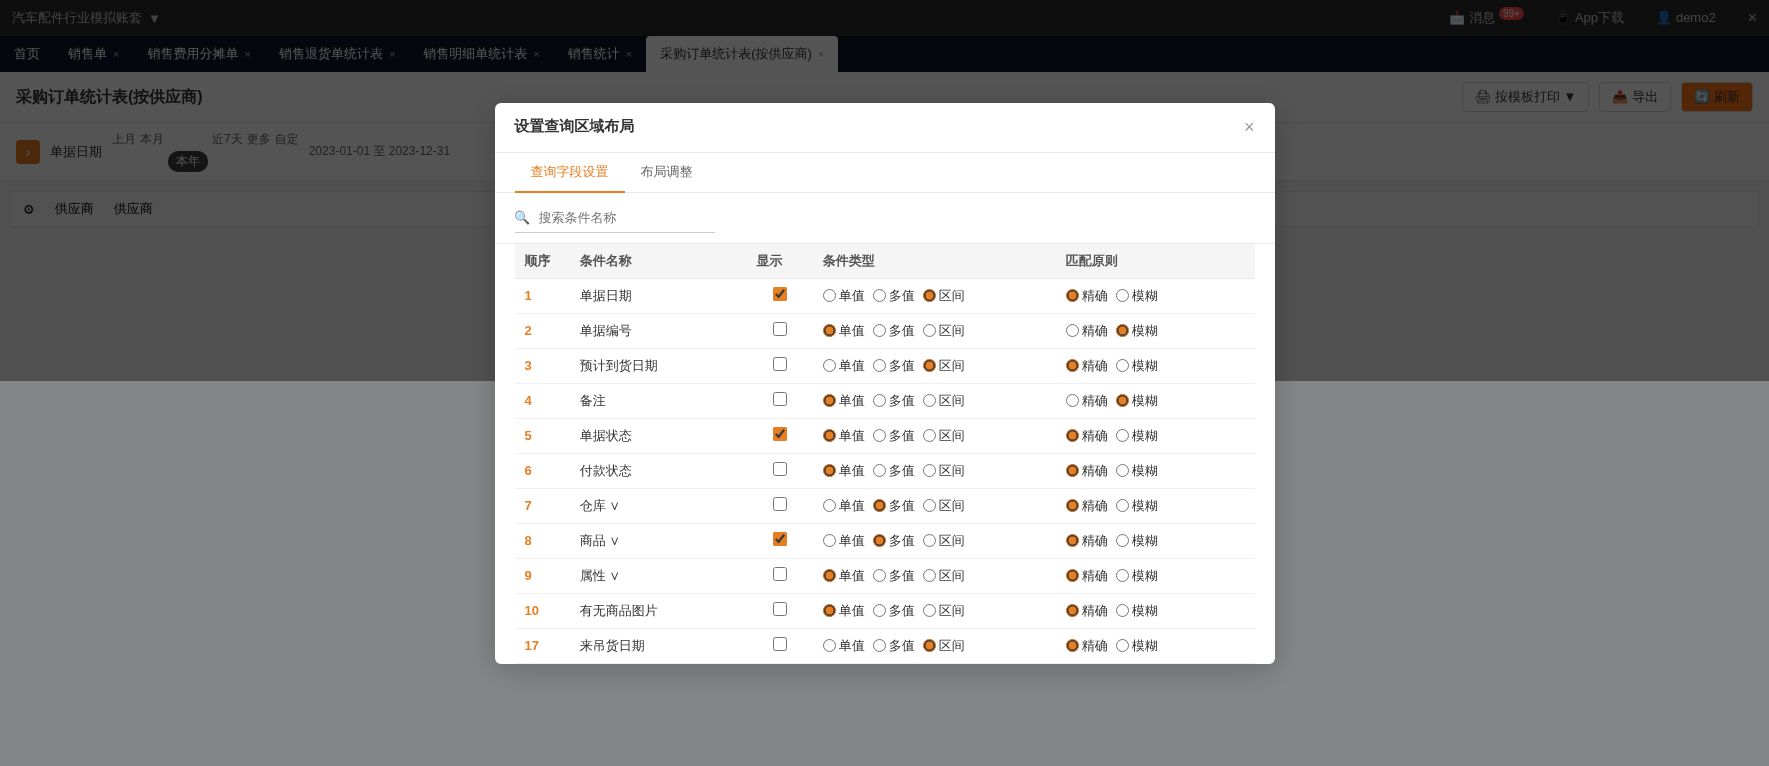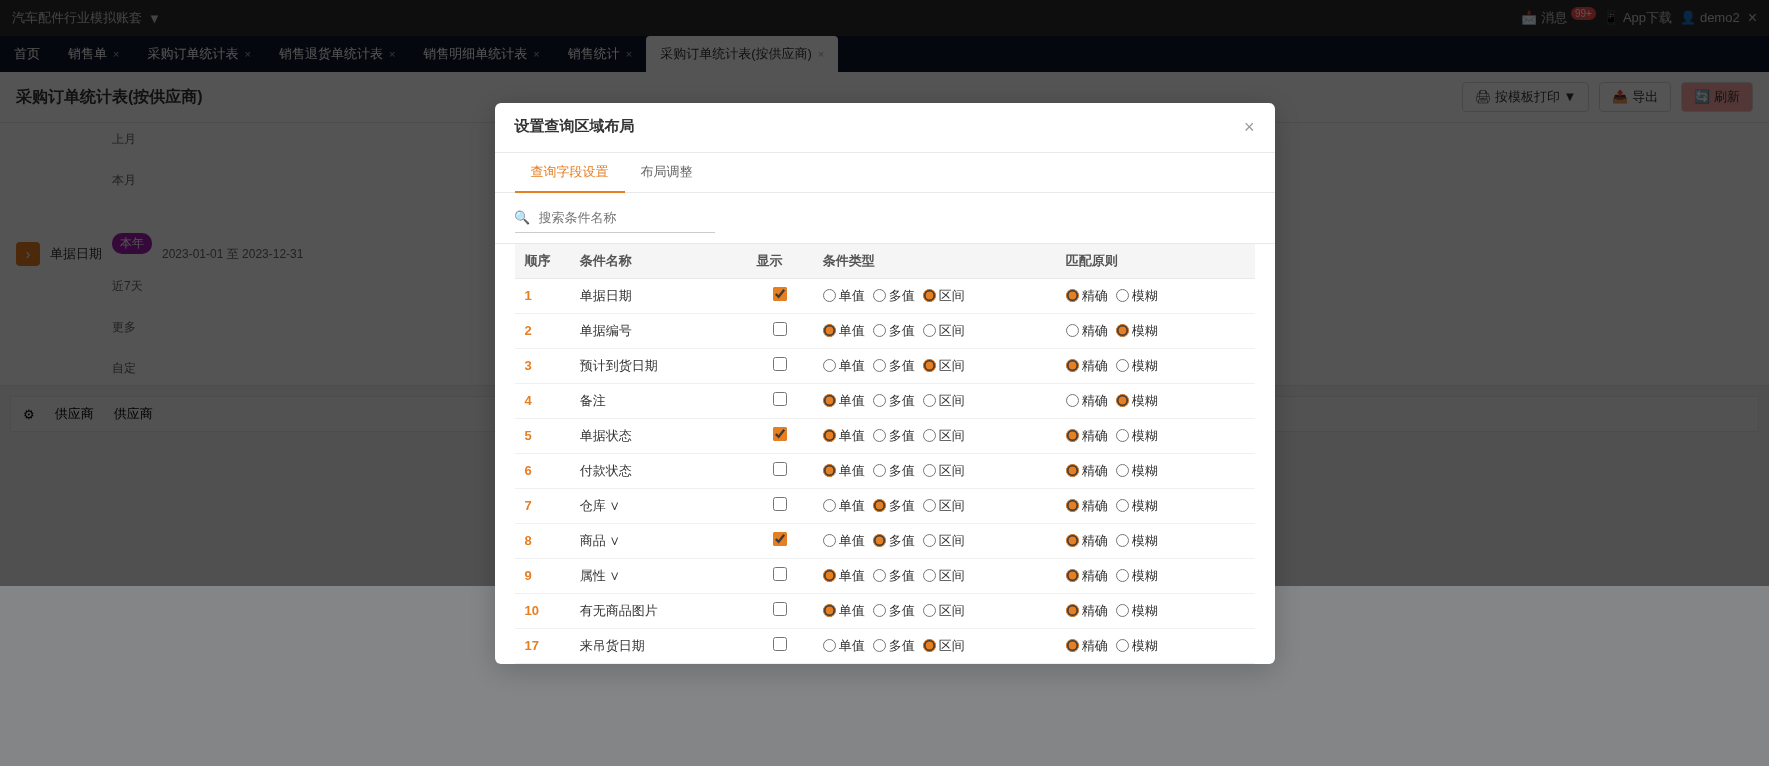--- a/index.html
+++ b/index.html
@@ -9,21 +9,21 @@
     .top-bar {
       height: 36px;
       background: #2d2d2d;
       display: flex;
       align-items: center;
       justify-content: space-between;
       padding: 0 12px;
       color: #ccc;
     }
     .top-bar-left { font-size: 13px; display: flex; align-items: center; gap: 6px; }
-    .top-bar-right { display: flex; align-items: center; gap: 8px; font-size: 13px; }
+    .top-bar-right { display: flex; align-items: center; gap: 32px; font-size: 13px; }
     .top-bar-right .badge {
       background: #ff4d4f;
       color: #fff;
       border-radius: 8px;
       font-size: 10px;
       padding: 1px 4px;
       vertical-align: super;
     }
     .close-icon-top { color: #ccc; cursor: pointer; font-size: 16px; }
 
@@ -62,37 +62,37 @@
       padding: 10px 16px;
       display: flex;
       align-items: center;
       justify-content: space-between;
       border-bottom: 1px solid #e8e8e8;
     }
     .page-title { font-size: 16px; font-weight: bold; color: #333; }
     .page-actions { display: flex; align-items: center; gap: 10px; }
     .btn-print { background: #fff; border: 1px solid #d9d9d9; border-radius: 4px; padding: 5px 12px; cursor: pointer; font-size: 13px; color: #333; }
     .btn-export { background: #fff; border: 1px solid #d9d9d9; border-radius: 4px; padding: 5px 12px; cursor: pointer; font-size: 13px; color: #333; }
-    .btn-refresh { background: #fca5a5; border: 1px solid #d9d9d9; border-radius: 4px; padding: 5px 12px; cursor: pointer; font-size: 13px; color: #333; }
+    .btn-refresh { background: #f97316; border: 1px solid #d9d9d9; border-radius: 4px; padding: 5px 12px; cursor: pointer; font-size: 13px; color: #333; }
 
     
     .filter-bar {
       background: #fff;
       padding: 8px 16px;
       display: flex;
       align-items: center;
       gap: 10px;
       border-bottom: 1px solid #e8e8e8;
       flex-wrap: wrap;
     }
     .filter-toggle { background: #e67e22; border: none; color: #fff; border-radius: 4px; width: 24px; height: 24px; cursor: pointer; font-size: 14px; }
     .filter-date-label { font-size: 13px; color: #333; }
-    .date-shortcuts { display: flex; gap: 24px; flex-direction: column; }
+    .date-shortcuts { display: flex; gap: 4px; }
     .date-shortcut { font-size: 12px; color: #666; cursor: pointer; }
-    .date-shortcut.active { background: #a21caf; color: #fff; border-radius: 10px; padding: 2px 8px; margin-top: 20px; }
+    .date-shortcut.active { background: #404040; color: #fff; border-radius: 10px; padding: 2px 8px; margin-top: 20px; }
     .date-range { font-size: 12px; color: #666; }
 
     
     .content-area {
       background: #f5f5f5;
       padding: 10px;
       min-height: 200px;
     }
     .table-header-row {
       background: #fafafa;
@@ -286,21 +286,21 @@
 
   <div class="tab-bar">
     <div class="tab-item">
       <span>首页</span>
     </div>
     <div class="tab-item">
       <span>销售单</span>
       <span class="tab-close">×</span>
     </div>
     <div class="tab-item">
-      <span>采购订单统计表</span>
+      <span>销售费用分摊单</span>
       <span class="tab-close">×</span>
     </div>
     <div class="tab-item">
       <span>销售退货单统计表</span>
       <span class="tab-close">×</span>
     </div>
     <div class="tab-item">
       <span>销售明细单统计表</span>
       <span class="tab-close">×</span>
     </div>

